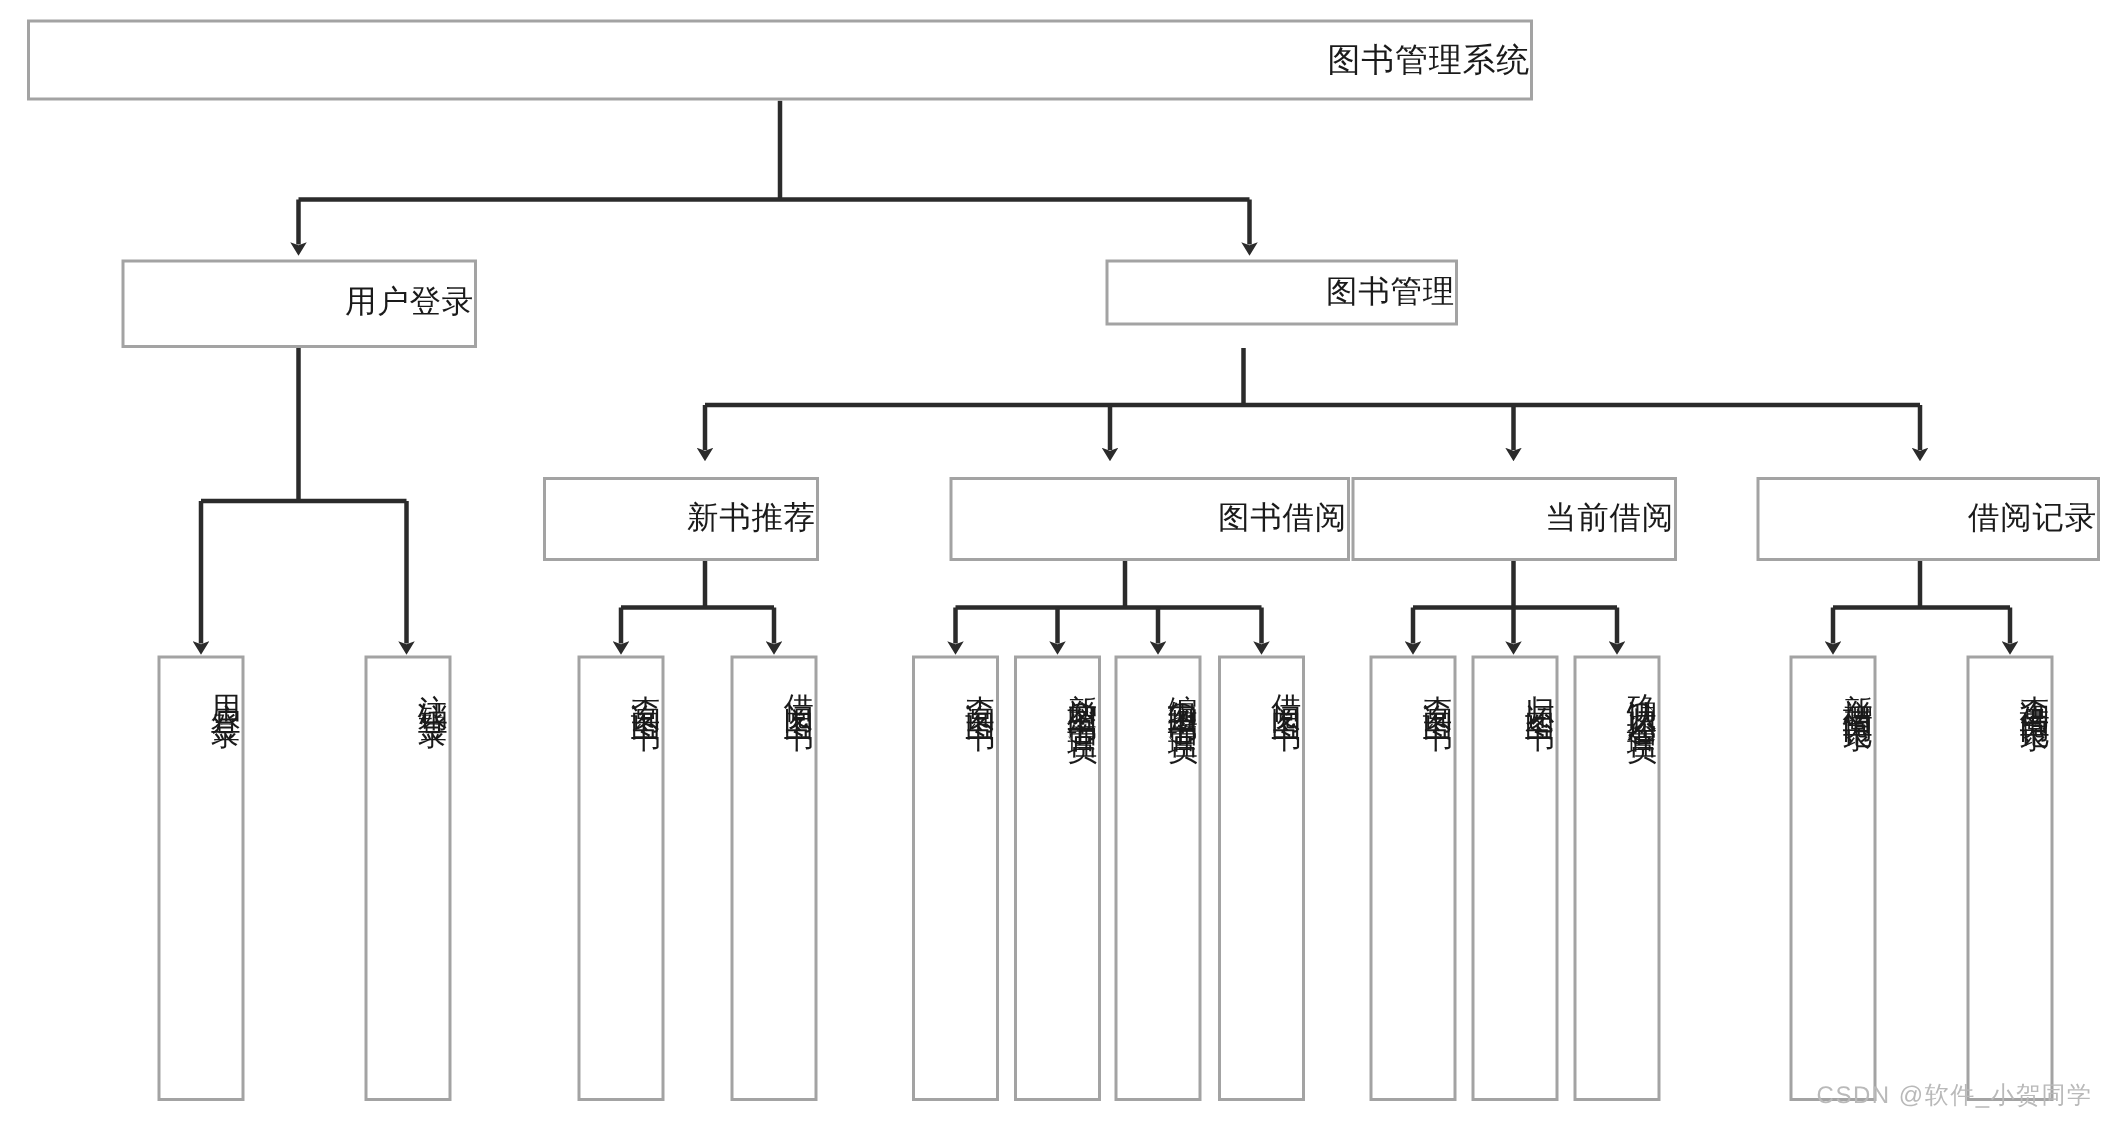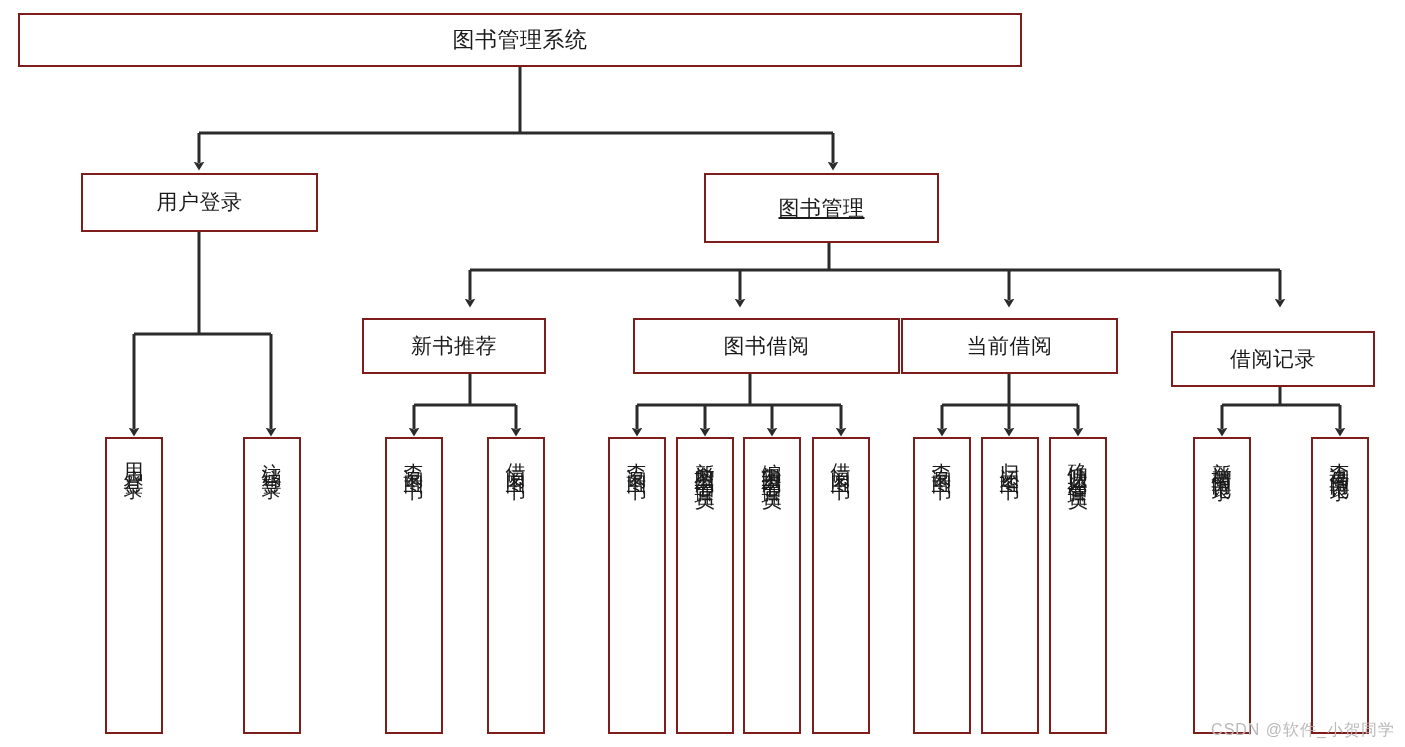--- a/index.html
+++ b/index.html
@@ -23,25 +23,25 @@
     position: absolute;
     left: 0;
     top: 0;
     width: 1405px;
     height: 747px;
     pointer-events: none;
   }
   .node {
     position: absolute;
     box-sizing: border-box;
-    border: 2px solid #7f1d1d;
+    border: 2px solid #a3a3a3;
     background: #ffffff;
     display: flex;
     align-items: center;
-    justify-content: center;
+    justify-content: flex-end;
     color: #1a1a1a;
     z-index: 2;
   }
   .node-label {
     display: block;
     line-height: 1.18;
     letter-spacing: 0.5px;
     white-space: pre;
   }
   .h-node .node-label {
@@ -131,34 +131,34 @@
     </g>
   </svg>
 
   <div class="node root h-node" style="left:18px; top:13px; width:1004px; height:54px;">
     <span class="node-label">图书管理系统</span>
   </div>
 
   <div class="node h-node" style="left:81px; top:173px; width:237px; height:59px;">
     <span class="node-label">用户登录</span>
   </div>
-  <div class="node h-node" style="left:704px; top:173px; width:235px; height:70px;text-decoration:underline;">
+  <div class="node h-node" style="left:737px; top:173px; width:235px; height:44px;">
     <span class="node-label">图书管理</span>
   </div>
 
   <div class="node h-node" style="left:362px; top:318px; width:184px; height:56px;">
     <span class="node-label">新书推荐</span>
   </div>
   <div class="node h-node" style="left:633px; top:318px; width:267px; height:56px;">
     <span class="node-label">图书借阅</span>
   </div>
   <div class="node h-node" style="left:901px; top:318px; width:217px; height:56px;">
     <span class="node-label">当前借阅</span>
   </div>
-  <div class="node h-node" style="left:1171px; top:331px; width:204px; height:56px;">
+  <div class="node h-node" style="left:1171px; top:318px; width:229px; height:56px;">
     <span class="node-label">借阅记录</span>
   </div>
 
   <div class="node v-node" style="left:105px; top:437px; width:58px; height:297px;">
     <span class="node-label">用户登录</span>
   </div>
   <div class="node v-node" style="left:243px; top:437px; width:58px; height:297px;">
     <span class="node-label">注销登录</span>
   </div>
 

